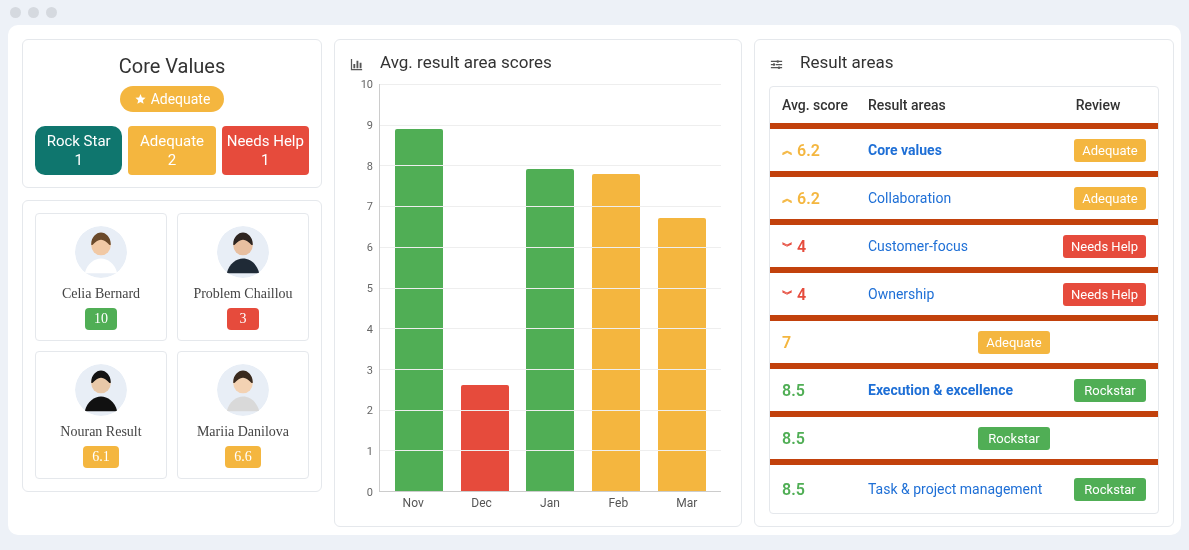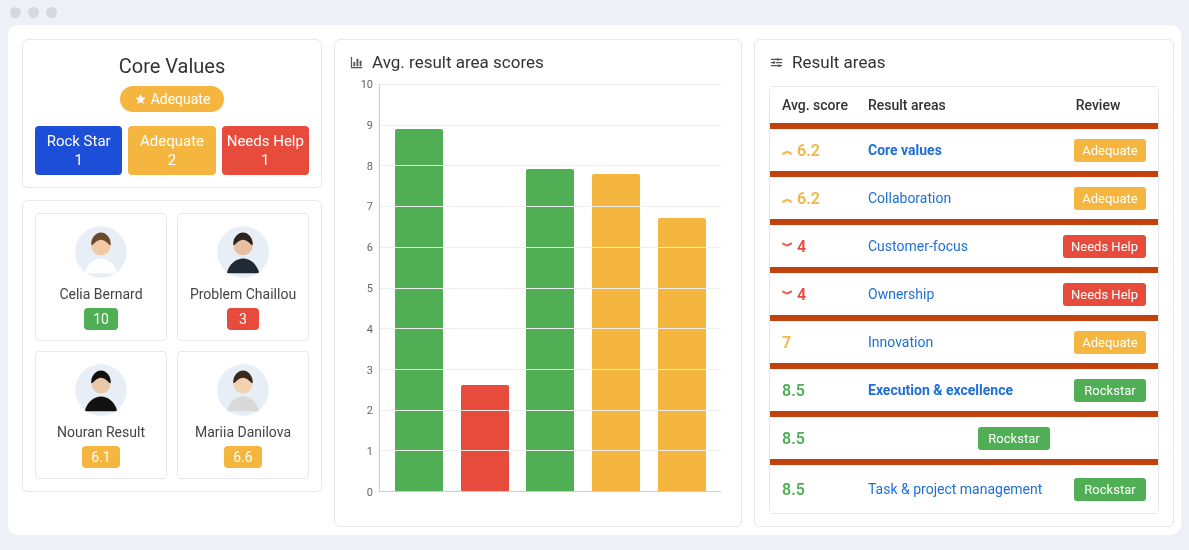--- a/index.html
+++ b/index.html
@@ -44,43 +44,43 @@
     background: #f4b63f; color: #fff; font-size: 14px;
     padding: 5px 14px; border-radius: 999px;
   }
   .cv-badge-wrap { text-align: center; margin-bottom: 14px; }
   .score-boxes { display: grid; grid-template-columns: 1fr 1fr 1fr; gap: 6px; }
   .score-box {
     color: #fff; text-align: center; border-radius: 4px;
     padding: 6px 2px 5px; font-size: 15px; line-height: 1.25;
   }
   .score-box span { display: block; }
-  .sb-green  { background: #1d4ed8; }
+  .sb-green  { background: #0f766e; border-radius: 10px; }
   .sb-amber  { background: #f4b63f; }
   .sb-red    { background: #e64b3c; }
 
   .people-card { padding: 12px; }
   .people-grid { display: grid; grid-template-columns: 1fr 1fr; gap: 10px; }
   .person {
     border: 1px solid #e5e8ec; border-radius: 4px;
-    padding: 12px 6px 10px; text-align: center;
+    padding: 12px 6px 10px; text-align: center; font-family: Liberation Serif, serif;
   }
   .avatar {
     width: 52px; height: 52px; border-radius: 50%;
     margin: 0 auto 8px; display: block;
   }
   .person-name { font-size: 14px; color: #444; margin-bottom: 6px; white-space: nowrap; }
   .person-score {
     display: inline-block; min-width: 32px;
     color: #fff; border-radius: 4px; padding: 3px 9px; font-size: 14px;
   }
 
   
   .chart-card { padding: 12px 14px 10px; display:flex; flex-direction:column; }
-  .section-head { font-size: 17px; color: #333; margin-bottom: 8px; display:flex; align-items:center; gap:8px;}
+  .section-head { font-size: 17px; color: #333; margin-bottom: 8px; display:flex; align-items:flex-end; gap:16px;}
   .chart-body { position: relative; flex:1; }
   .y-axis { position:absolute; left:0; top:4px; bottom:24px; width:28px; }
   .y-tick { position:absolute; right:4px; font-size:11px; color:#666; transform:translateY(-50%); }
   .plot   { position:absolute; left:30px; right:6px; top:4px; bottom:24px; border-left:1px solid #ccc; border-bottom:1px solid #ccc; }
   .grid-line { position:absolute; left:0; right:0; border-top:1px solid #eee; }
   .bars { position:absolute; inset:0; display:flex; justify-content:space-around; align-items:flex-end; padding:0 6px; }
   .bar  { width: 48px; border-radius:2px 2px 0 0; }
   .x-axis { position:absolute; left:30px; right:6px; bottom:0; height:20px; display:flex; justify-content:space-around; }
   .x-tick { font-size:12px; color:#555; text-align:center; width:60px; }
 
@@ -211,20 +211,27 @@
           <div class="grid-line" style="top: 80%;"></div>
           <div class="grid-line" style="top: 70%;"></div>
           <div class="grid-line" style="top: 60%;"></div>
           <div class="grid-line" style="top: 50%;"></div>
           <div class="grid-line" style="top: 40%;"></div>
           <div class="grid-line" style="top: 30%;"></div>
           <div class="grid-line" style="top: 20%;"></div>
           <div class="grid-line" style="top: 10%;"></div>
           <div class="grid-line" style="top: 0%;"></div>
         </div>
+      <div class="x-axis" id="x-axis">
+          <span class="x-tick">Nov</span>
+          <span class="x-tick">Dec</span>
+          <span class="x-tick">Jan</span>
+          <span class="x-tick">Feb</span>
+          <span class="x-tick">Mar</span>
+        </div>
     </div>
   </div>
 
   <div class="card ra-card">
     <div class="section-head">
       <svg class="icon" viewBox="0 0 24 24">
           <path d="M3 6h10v2H3V6zm12 0h6v2h-6V6zm-4 5h10v2H11v-2zM3 11h6v2H3v-2zm0 5h12v2H3v-2zm14 0h4v2h-4v-2z"></path>
           <circle cx="14" cy="7" r="2"></circle>
           <circle cx="8" cy="12" r="2"></circle>
           <circle cx="16" cy="17" r="2"></circle>
@@ -267,21 +274,20 @@
               <span class="arrows red">︾</span>
               <span>4</span>
             </div>
             <div class="ra-name">Ownership</div>
             <div class="ra-c3"><span class="badge" style="background:#e64b3c">Needs Help</span></div>
           </div>
           <div class="ra-row">
             <div class="ra-score amber">
               <span>7</span>
             </div>
-            <div class="ra-name">Innovation</div>
             <div class="ra-c3"><span class="badge" style="background:#f4b63f">Adequate</span></div>
           </div>
           <div class="ra-row">
             <div class="ra-score green">
               <span>8.5</span>
             </div>
             <div class="ra-name bold">Execution &amp; excellence</div>
             <div class="ra-c3"><span class="badge" style="background:#50ae55">Rockstar</span></div>
           </div>
           <div class="ra-row">

